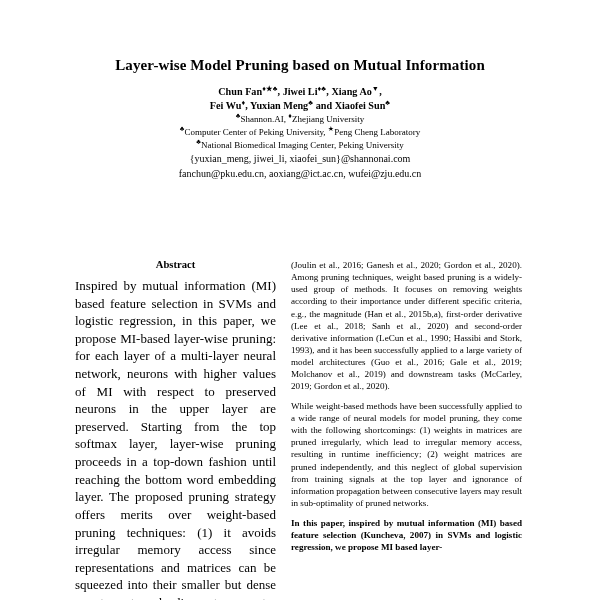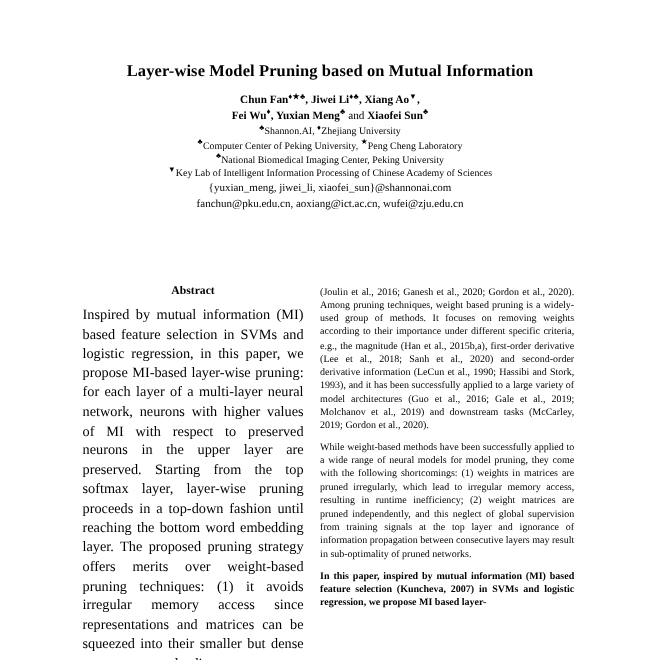--- a/index.html
+++ b/index.html
@@ -31,21 +31,21 @@
     margin-top: 56px;
     line-height: 1.2;
   }
   .authors {
     text-align: center;
     font-size: 10.2px;
     font-weight: bold;
     line-height: 1.38;
     margin-top: 11px;
   }
-  .authors .plain { font-weight: normal; }
+  .authors .plain { font-weight: bold; }
   .affils {
     text-align: center;
     font-size: 9.0px;
     line-height: 1.42;
     margin-top: 0;
   }
   .emails {
     text-align: center;
     font-size: 10px;
     line-height: 1.42;
@@ -132,23 +132,20 @@
   <div class="affils">
     <div>
       <sup class="mark">♣</sup><span>Shannon.AI,</span> <sup class="mark">♦</sup><span>Zhejiang University</span>
     </div>
     <div>
       <sup class="mark">♣</sup><span>Computer Center of Peking University,</span> <sup class="mark">★</sup><span>Peng Cheng Laboratory</span>
     </div>
     <div>
       <sup class="mark">♣</sup><span>National Biomedical Imaging Center, Peking University</span>
     </div>
-    <div>
-      <sup class="mark">▼</sup><span>Key Lab of Intelligent Information Processing of Chinese Academy of Sciences</span>
-    </div>
   </div>
 
   <div class="emails">
     <div>{yuxian_meng, jiwei_li, xiaofei_sun}@shannonai.com</div>
     <div>fanchun@pku.edu.cn, aoxiang@ict.ac.cn, wufei@zju.edu.cn</div>
   </div>
 
   <div class="columns">
 
     <div class="col col-left">

